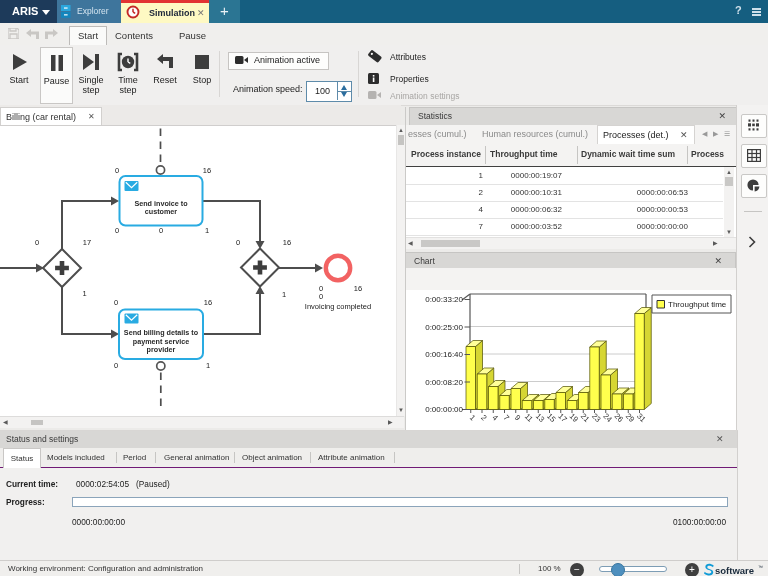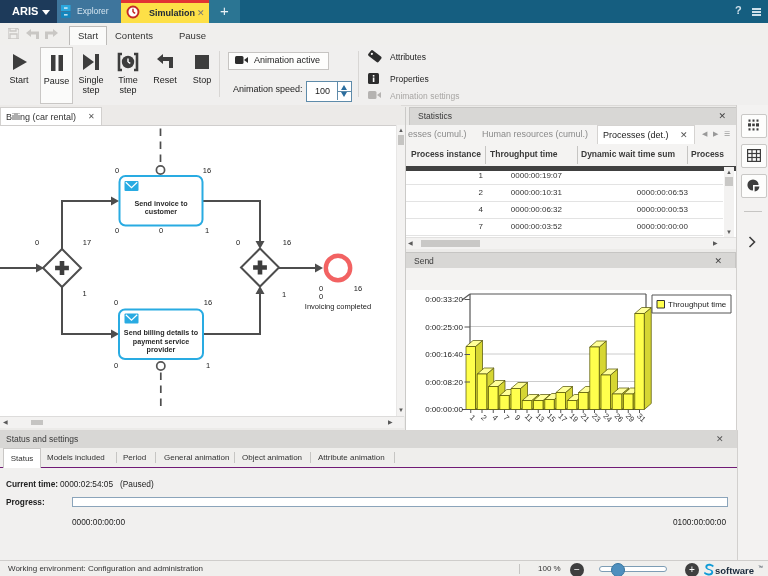--- a/index.html
+++ b/index.html
@@ -6,21 +6,21 @@
 .abs{position:absolute;}
 
 #topbar{left:0;top:0;width:768px;height:23px;background:#155e80;}
 #aris{left:0;top:0;width:57px;height:23px;background:#1d3a5a;color:#fff;font-weight:bold;font-size:11px;line-height:23px;}
 #aris span.t{position:absolute;left:12px;}
 #aris .dd{position:absolute;left:42px;top:10px;width:0;height:0;border-left:4px solid transparent;border-right:4px solid transparent;border-top:5px solid #fff;}
 #exptab{left:57px;top:0;width:64px;height:23px;background:#3e759c;}
 
 
 #exptab .lbl{position:absolute;left:20px;top:0;line-height:23px;font-size:8.5px;color:#d5e5f0;}
-#simtab{left:121px;top:0;width:88px;height:23px;background:#fde047;}
+#simtab{left:121px;top:0;width:88px;height:23px;background:#fef9c3;}
 #simtab .red{position:absolute;left:0;top:0;width:88px;height:3px;background:#e23333;}
 #simtab .lbl{position:absolute;left:28px;top:3px;line-height:20px;font-size:9px;font-weight:bold;color:#1a2438;}
 #simtab .x{position:absolute;left:76px;top:3px;line-height:20px;font-size:9px;color:#777;}
 #plustab{left:209px;top:0;width:31px;height:23px;background:#2b7593;color:#eaf2f6;font-size:15px;text-align:center;line-height:21px;font-weight:400;}
 #qmark{left:735px;top:4px;color:#cfe0ea;font-size:11px;font-weight:bold;}
 #hamb{left:752px;top:8px;width:9px;height:8px;}
 #hamb i{position:absolute;left:0;width:9px;height:1.6px;background:#cfe0ea;}
 
 #menurow{left:0;top:23px;width:768px;height:22px;background:#f0efed;}
 #starttab{left:69px;top:3px;width:36px;height:19px;background:#fafaf9;border:1px solid #bdbbb9;border-bottom:none;font-size:9.5px;color:#333;text-align:center;line-height:18px;}
@@ -64,21 +64,21 @@
 #ctab1.act{line-height:21px;}
 .ptab.act{background:#fff;border:1px solid #d5d3d1;border-bottom:none;color:#222;top:0;height:19px;}
 #stattab1{left:3px;width:74px;}
 #stattab2{left:77px;}
 #stattab3{left:192px;width:96px;height:19px;}
 #stattab3 .lbl{position:absolute;left:5px;}
 #stattab3 .x{position:absolute;left:82px;color:#555;}
 .navarr{position:absolute;top:5px;font-size:7px;color:#999;}
 
 #stable{left:405px;top:144px;width:331px;height:104px;background:#fff;}
-#sthead{position:absolute;left:0;top:0;width:331px;height:22px;background:#f4f3f2;border-bottom:5px solid #404040;}
+#sthead{position:absolute;left:0;top:0;width:331px;height:22px;background:#f4f3f2;border-bottom:1px solid #404040;}
 .sth{position:absolute;top:0;font-size:8.5px;font-weight:bold;color:#3a3a3a;line-height:21px;}
 .stsep{position:absolute;top:2px;width:1px;height:18px;background:#c6c5c3;}
 .strow{position:absolute;left:0;width:318px;height:17px;border-bottom:1px solid #e3e3e3;}
 .stc{position:absolute;top:0;font-size:8px;color:#333;line-height:17px;text-align:right;}
 #svscroll{left:724px;top:167px;width:10px;height:70px;background:#f3f2f1;}
 #svthumb{position:absolute;left:1px;top:10px;width:8px;height:9px;background:#c9c8c6;}
 #shscroll{left:405px;top:237px;width:331px;height:11px;background:#f3f2f1;border-top:1px solid #e2e1e0;}
 #shthumb{position:absolute;left:16px;top:2px;width:59px;height:7px;background:#c9c8c6;}
 
 #charthead{left:405px;top:252px;width:329px;height:16px;}
@@ -354,21 +354,21 @@
     <div id="svthumb"></div>
     <span class="sarrow" style="left:2px;top:60px">▼</span>
   </div>
 <div class="abs" id="shscroll">
     <span class="sarrow" style="left:3px">◀</span>
     <div id="shthumb"></div>
     <span class="sarrow" style="left:308px">▶</span>
   </div>
 
 <div class="abs phead" id="charthead">
-    <span class="t">Send</span>
+    <span class="t">Chart</span>
     <span class="x">✕</span>
   </div>
 <div class="abs" id="charttabs">
 <div class="ptab act" id="ctab1">
       <span class="lbl">Processes (det.) 1</span>
       <span class="x">✕</span>
     </div>
 </div>
 <div class="abs" id="chartarea">
 <svg width="331" height="140" viewBox="0 0 331 140">
@@ -531,21 +531,21 @@
 <span class="btab" style="left:123px">Period</span>
       <span class="btabsep" style="left:155px"></span>
 <span class="btab" style="left:164px">General animation</span>
       <span class="btabsep" style="left:234px"></span>
 <span class="btab" style="left:242px">Object animation</span>
       <span class="btabsep" style="left:310px"></span>
 <span class="btab" style="left:318px">Attribute animation</span>
       <span class="btabsep" style="left:394px"></span>
 </div>
 <span class="blabel" style="left:6px;top:48px">Current time:</span>
-<span class="bval" style="left:60px;top:48px">0000:02:54:05&nbsp;&nbsp;&nbsp;(Paused)</span>
+<span class="bval" style="left:76px;top:48px">0000:02:54:05&nbsp;&nbsp;&nbsp;(Paused)</span>
 <span class="blabel" style="left:6px;top:66px">Progress:</span>
 <div id="pbar"></div>
 <span class="bval" style="left:72px;top:86px">0000:00:00:00</span>
 <span class="bval" style="left:673px;top:86px">0100:00:00:00</span>
 </div>
 
 <div class="abs" id="statusbar">
 <span class="wenv">Working environment: Configuration and administration</span>
 <div id="sbsep"></div>
 <span id="pct">100 %</span>

